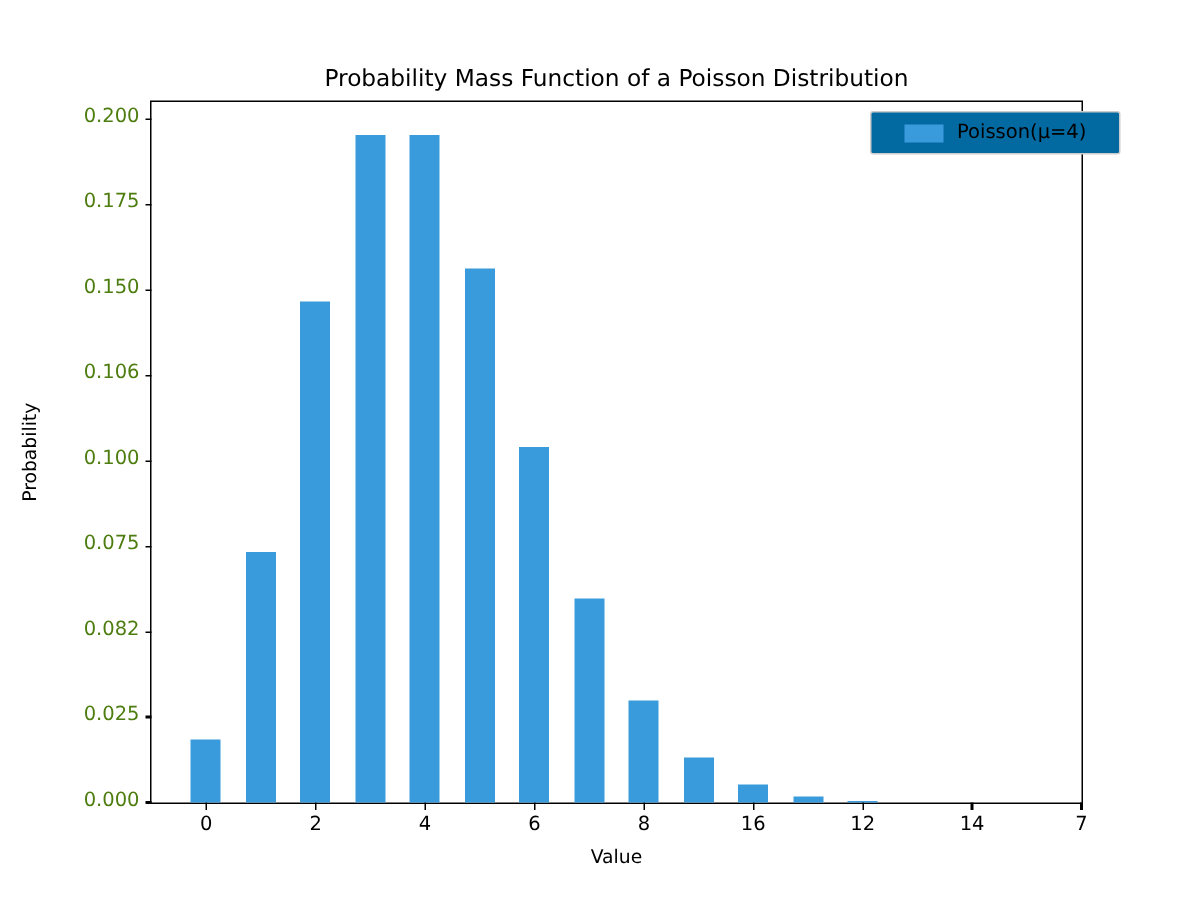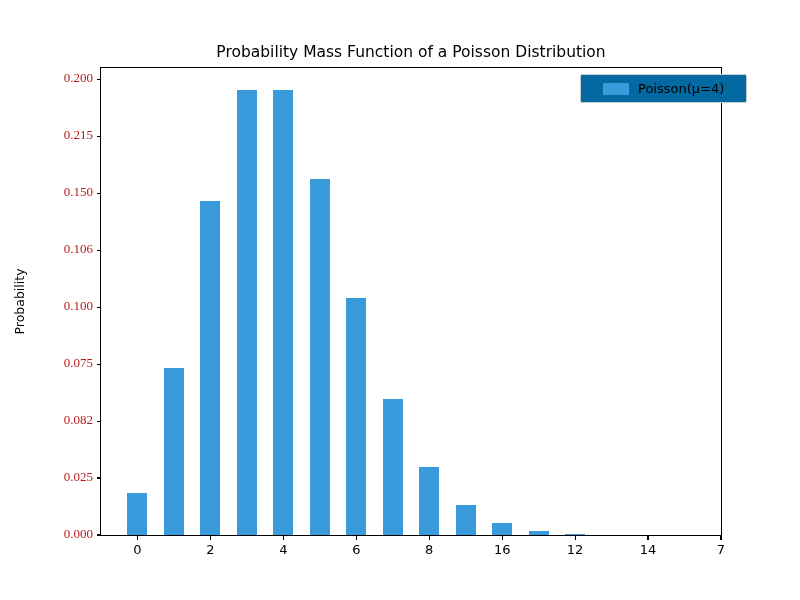--- a/index.html
+++ b/index.html
@@ -29,21 +29,21 @@
   #bars-layer{position:absolute;left:0;top:0;width:100%;height:100%;}
   .bar{position:absolute;bottom:0;background:#3a9bdc;}
 
   
   .ytick{position:absolute;right:100%;width:0;height:0;}
   .ytick-mark{
     position:absolute;left:-4.5px;top:-0.6px;width:4.5px;height:1.2px;background:#000;
   }
   .ytick-label{
     position:absolute;right:8px;top:-9px;
-    font-size:13px;color:#b91c1c;white-space:nowrap;font-family:Liberation Serif, serif;
+    font-size:13px;color:#4d7c0f;white-space:nowrap;
   }
 
   
   .xtick{position:absolute;top:100%;width:0;height:0;}
   .xtick-mark{
     position:absolute;top:0;left:-0.6px;width:1.2px;height:4.5px;background:#000;
   }
   .xtick-label{
     position:absolute;top:7px;left:-22px;width:44px;
     font-size:13px;color:#000;text-align:center;
@@ -120,21 +120,21 @@
       <div class="ytick" style="top: 182.244px;">
         <div class="ytick-mark"></div>
         <div class="ytick-label">0.106</div>
       </div>
       <div class="ytick" style="top: 125.293px;">
         <div class="ytick-mark"></div>
         <div class="ytick-label">0.150</div>
       </div>
       <div class="ytick" style="top: 68.3415px;">
         <div class="ytick-mark"></div>
-        <div class="ytick-label">0.215</div>
+        <div class="ytick-label">0.175</div>
       </div>
       <div class="ytick" style="top: 11.3902px;">
         <div class="ytick-mark"></div>
         <div class="ytick-label">0.200</div>
       </div>
       <div class="xtick" style="left: 36.4706px;">
         <div class="xtick-mark"></div>
         <div class="xtick-label">0</div>
       </div>
       <div class="xtick" style="left: 109.412px;">
@@ -164,20 +164,21 @@
       <div class="xtick" style="left: 547.059px;">
         <div class="xtick-mark"></div>
         <div class="xtick-label">14</div>
       </div>
       <div class="xtick" style="left: 620px;">
         <div class="xtick-mark"></div>
         <div class="xtick-label">7</div>
       </div>
     </div>
 
+  <div id="xlabel">Value</div>
   <div id="ylabel">Probability</div>
 
   <div id="legend">
     <div id="legend-swatch" style="background: rgb(58, 155, 220);"></div>
     <div id="legend-label">Poisson(μ=4)</div>
   </div>
 
 </div>
 
 </body></html>

